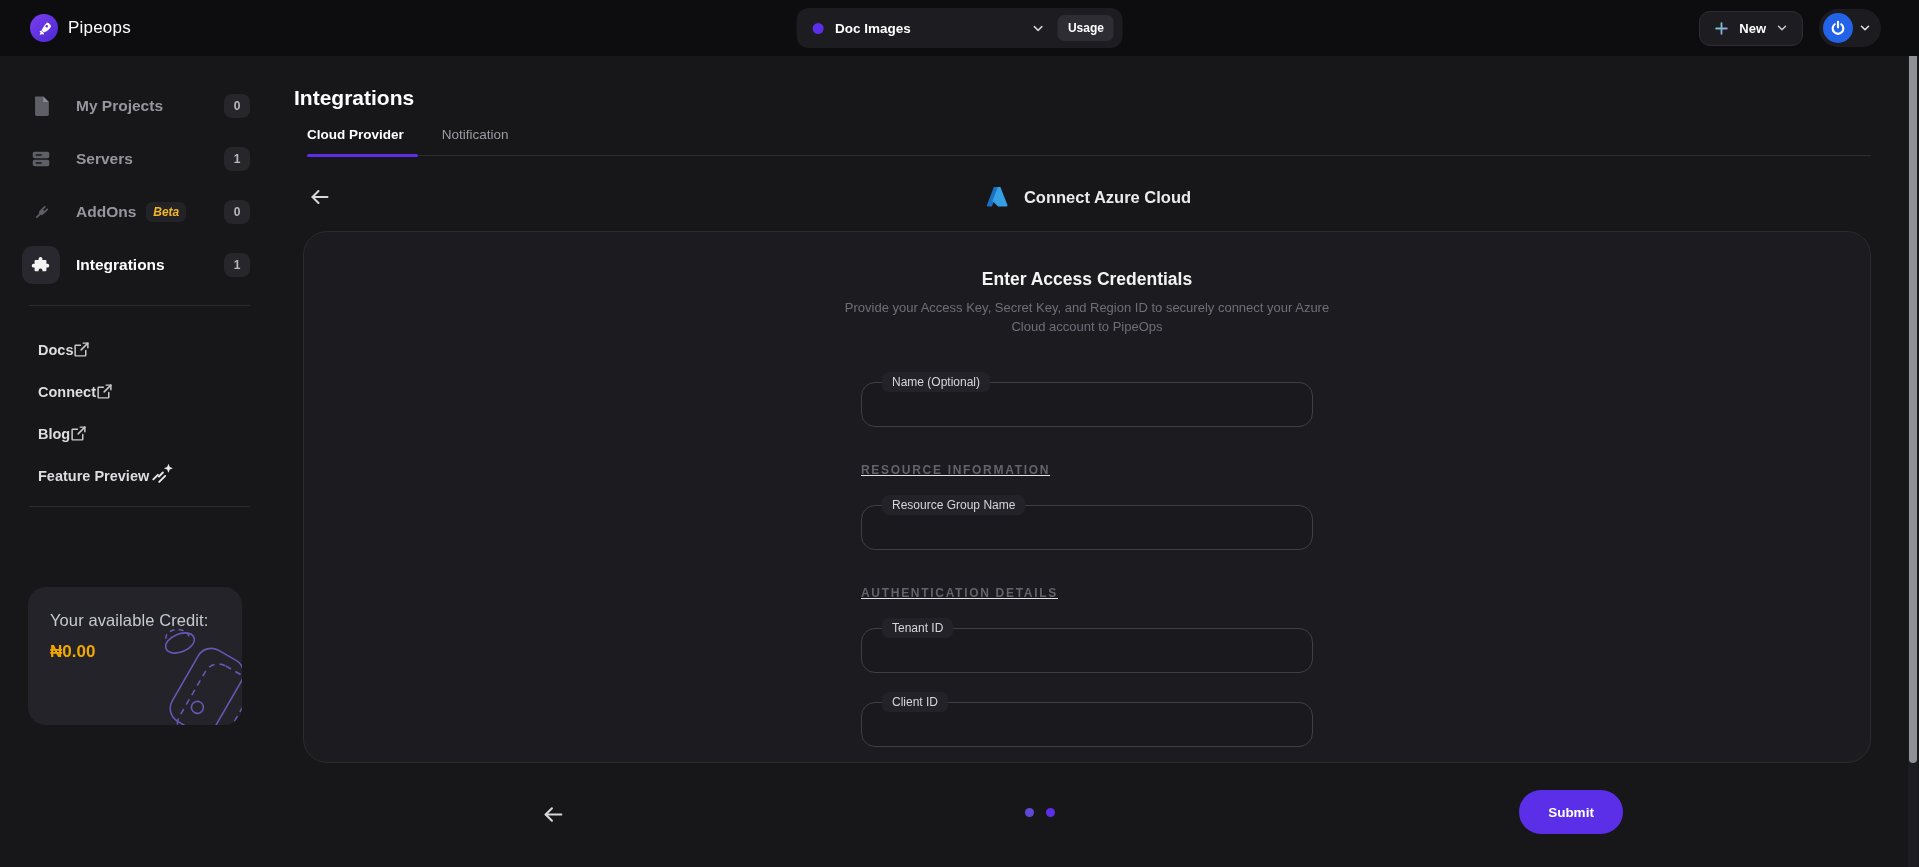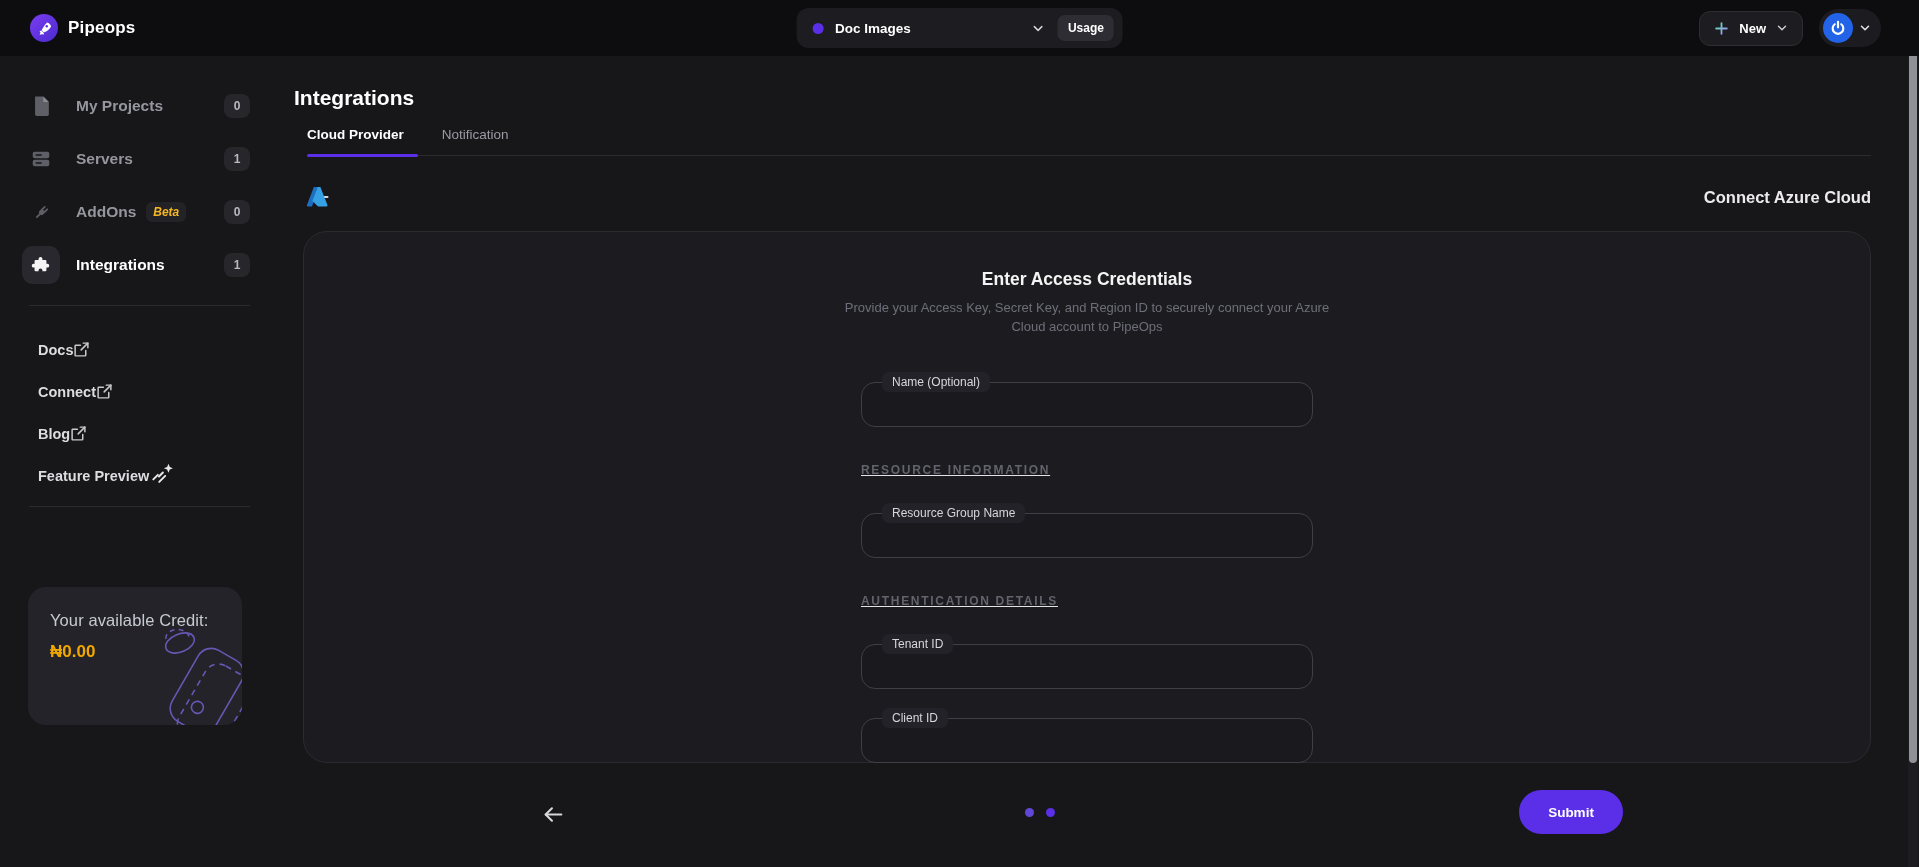--- a/index.html
+++ b/index.html
@@ -15,21 +15,21 @@
   .topbar {
     height:56px; background:#0d0d10;
     display:flex; align-items:center; position:relative; z-index:5;
   }
   .brand { display:flex; align-items:center; gap:10px; margin-left:30px; }
   .logo-circle {
     width:28px; height:28px; border-radius:50%;
     background:linear-gradient(135deg,#7b3df0,#4a2ad0);
     display:flex; align-items:center; justify-content:center;
   }
-  .brand-name { font-size:17px; font-weight:700; color:#ffffff; letter-spacing:.2px; }
+  .brand-name { font-size:17px; font-weight:400; color:#ffffff; letter-spacing:.2px; }
 
   .project-pill {
     position:absolute; left:50%; top:50%; transform:translate(-50%,-50%);
     height:40px; background:#1c1c21; border-radius:12px;
     display:flex; align-items:center; gap:12px; padding:0 9px 0 16px;
   }
   .proj-dot { width:11px; height:11px; border-radius:50%; background:#5b2fe8; }
   .proj-name { font-size:13.5px; font-weight:700; color:#ffffff; margin-right:108px; }
   .usage-chip {
     background:#2d2d33; color:#ffffff; font-size:12px; font-weight:700;
@@ -96,36 +96,36 @@
   .tab.active { color:#ffffff; font-weight:700; }
   .tab.active::after {
     content:""; position:absolute; left:0; right:-14px; bottom:-2px;
     height:3px; background:#5b2fe8; border-radius:2px;
   }
 
   .provider-row { margin-top:23px; height:36px; position:relative; }
   .back-arrow-top { position:absolute; left:12px; top:4px; cursor:pointer; width:28px; height:28px; display:flex; align-items:center; justify-content:center; }
   .provider-header {
     position:absolute; left:9px; width:1568px; top:0; height:36px;
-    display:flex; align-items:center; justify-content:space-between; gap:13px;
+    display:flex; align-items:center; justify-content:center; gap:13px;
   }
   .provider-title { font-size:16.5px; font-weight:600; color:#eceaec; }
 
   .card {
     margin:16px 48px 0 9px; height:532px;
     background:#1c1c20; border:1px solid #2a2a30; border-radius:24px;
     display:flex; flex-direction:column; align-items:center;
   }
   .form-heading { margin-top:37px; font-size:17.5px; font-weight:800; color:#f4f4f5; }
   .form-desc {
     margin-top:9px; width:490px; text-align:center;
     font-size:13px; line-height:1.45; color:#6e6e78;
   }
   .fields { display:flex; flex-direction:column; width:452px;text-decoration:underline; }
-  .group { position:relative; width:452px; margin-top:36px; }
+  .group { position:relative; width:452px; margin-top:28px; }
   .group.first { margin-top:45px; }
   .group input {
     width:100%; height:45px; background:#1a1a1e;
     border:1px solid #3f3f46; border-radius:14px;
     color:#fafafa; padding:0 16px; font-size:14px; outline:none;
     font-family:"Liberation Sans", sans-serif;
   }
   .chip {
     position:absolute; top:-10px; left:21px; background:#222228;
     border-radius:7px; padding:3px 10px; font-size:12px; color:#d6d6db; z-index:1;

